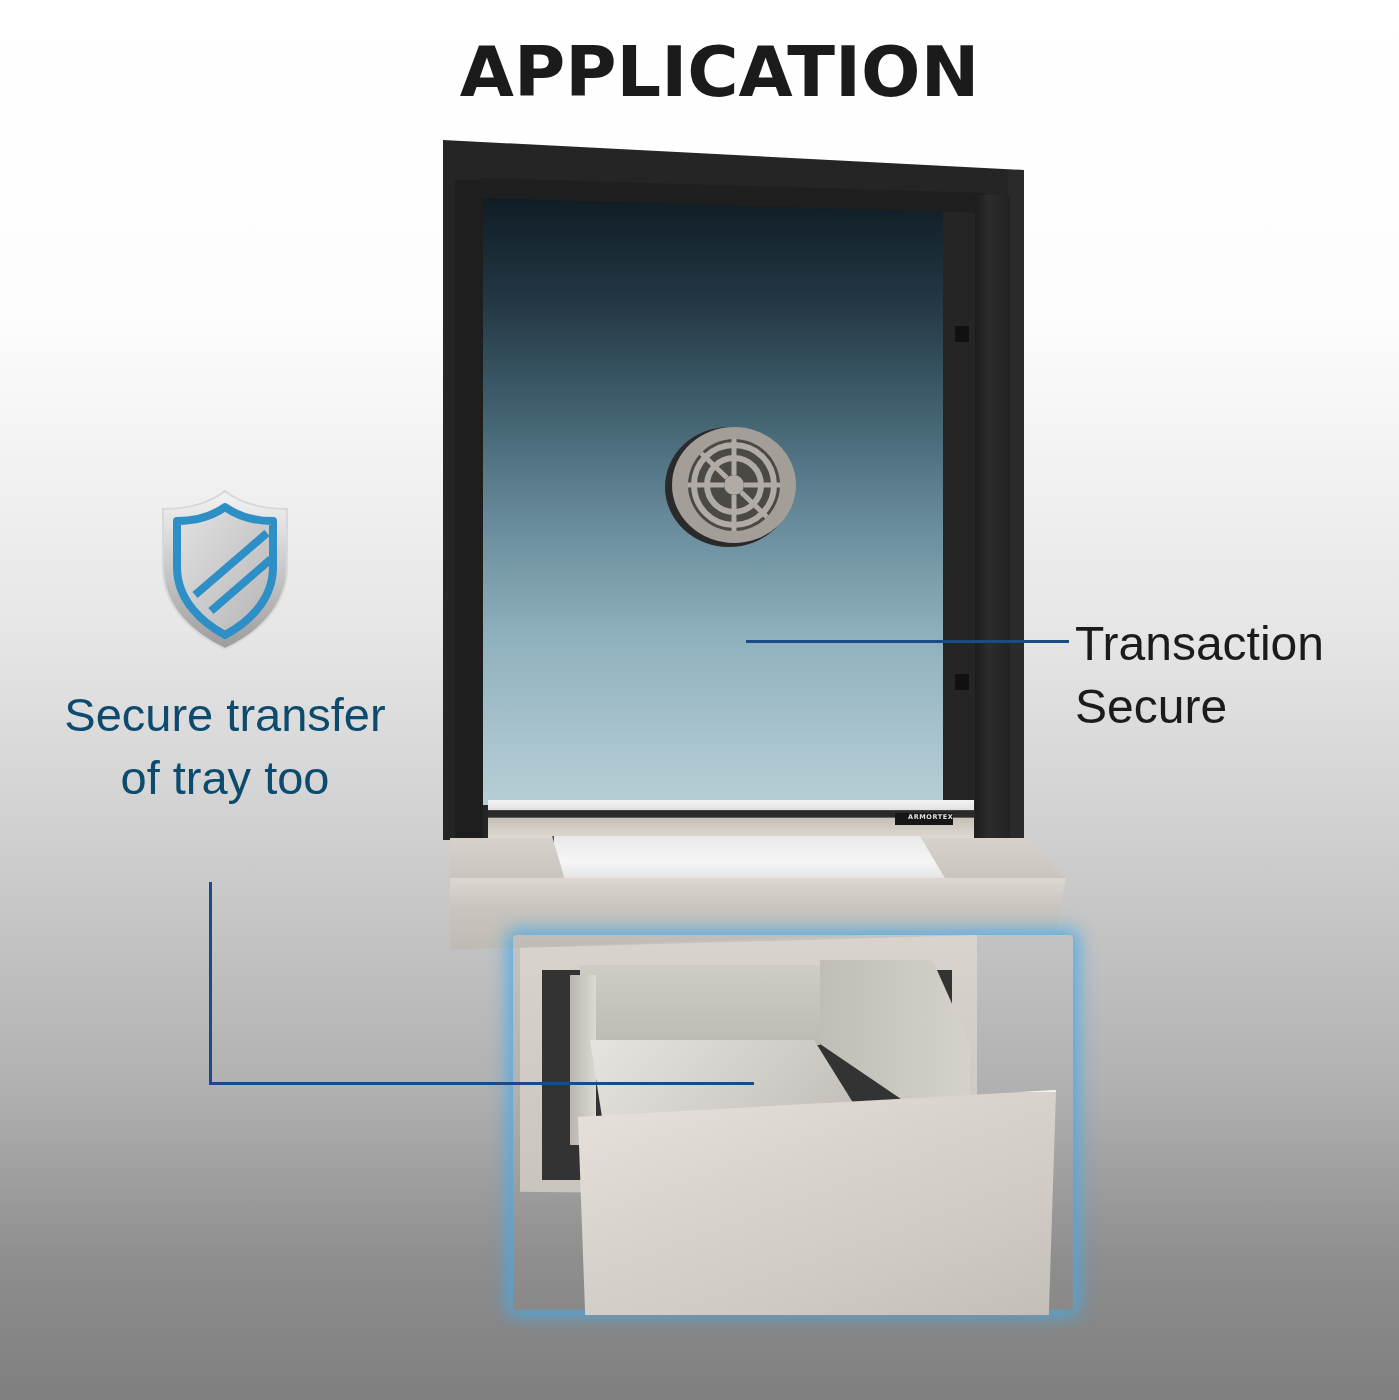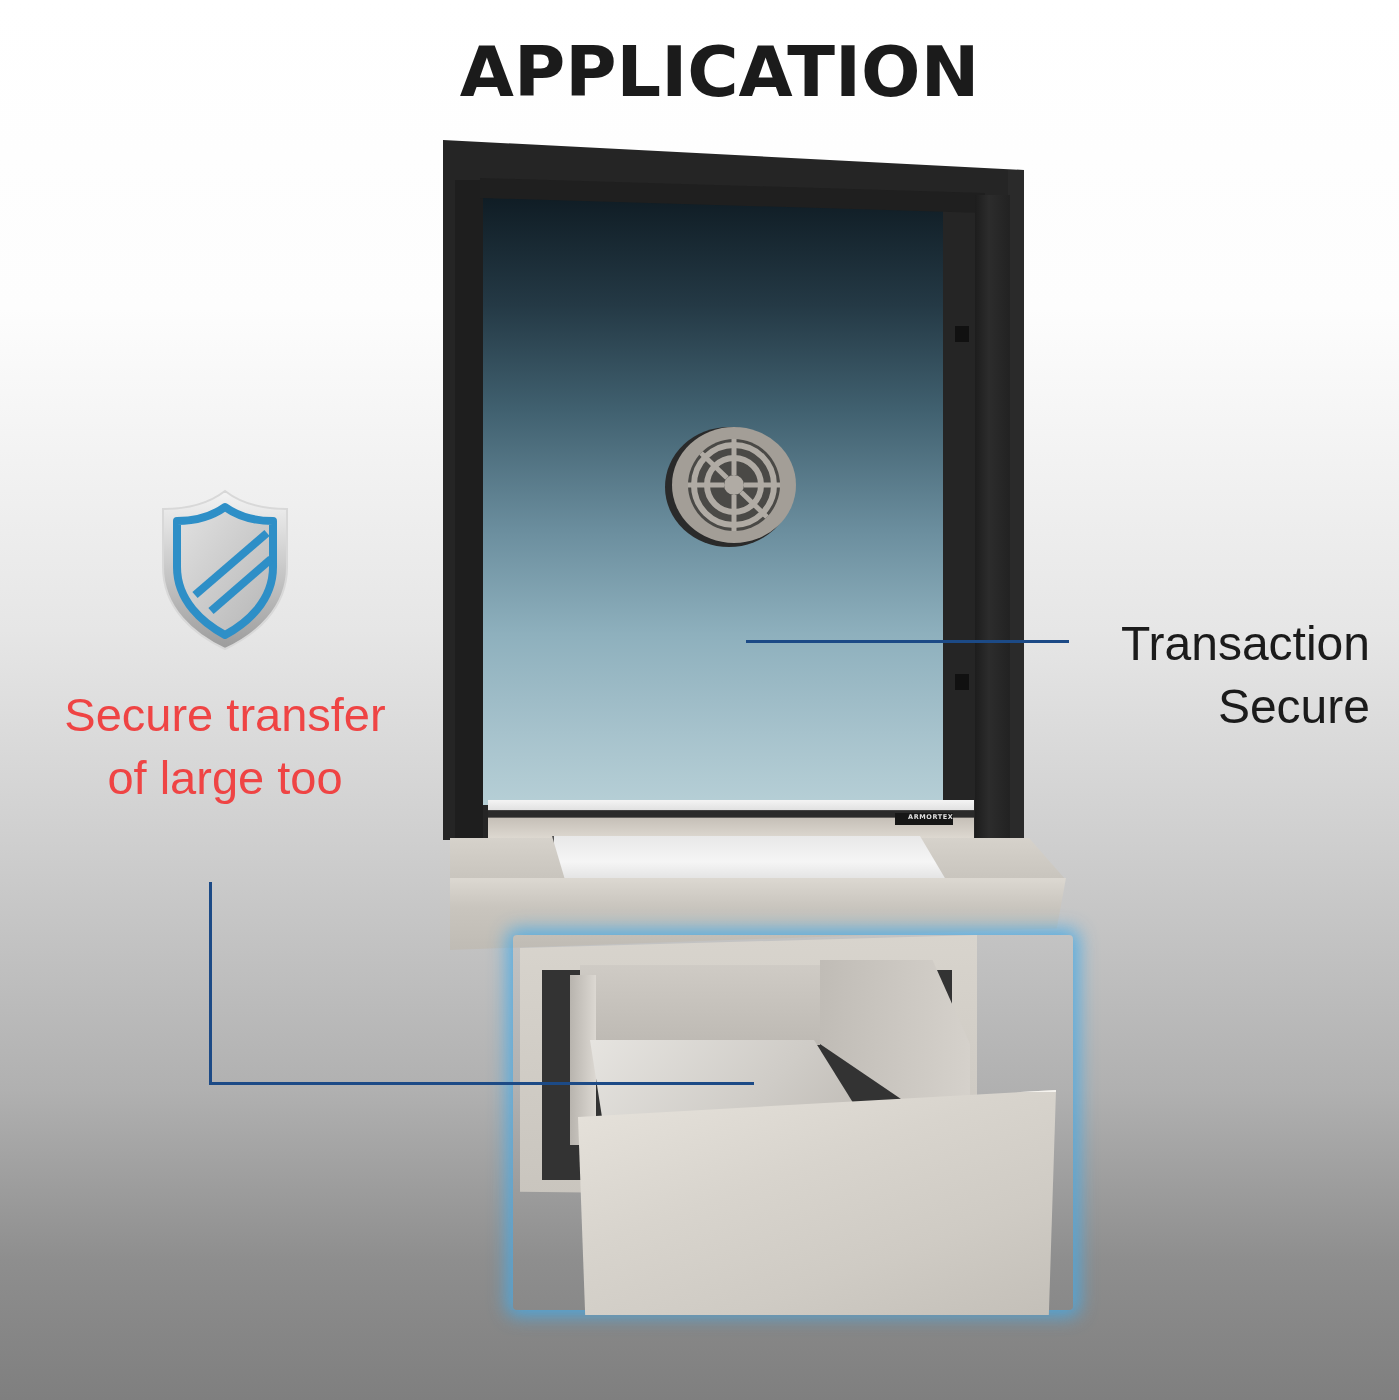--- a/index.html
+++ b/index.html
@@ -244,36 +244,36 @@
     .line {
       position: absolute;
       background: #1c4a86;
     }
 
     .label-right {
       position: absolute;
       left: 1075px;
       top: 612px;
       width: 295px;
-      text-align: right;
+      text-align: left;
       font-family: "Liberation Sans", sans-serif;
       font-size: 48px;
       line-height: 63px;
       color: #1b1b1b;
     }
     .label-left {
       position: absolute;
       left: 10px;
       top: 683px;
       width: 430px;
       text-align: center;
       font-family: "Liberation Sans", sans-serif;
       font-size: 47px;
       line-height: 63px;
-      color: #ef4444;
+      color: #0c4a6e;
     }
     .label-left span, .label-right span { display: block; }
   </style>
 </head>
 <body>
 
 <div class="title">APPLICATION</div>
 
 <div>
   <div class="frame"></div>
@@ -340,14 +340,14 @@
 <div class="line" style="left:746px;top:640px;width:323px;height:3px;"></div>
 <div class="line" style="left:209px;top:882px;width:3px;height:203px;"></div>
 <div class="line" style="left:209px;top:1082px;width:545px;height:3px;"></div>
 
 <div class="label-right">
   <span>Transaction</span>
   <span>Secure</span>
 </div>
 <div class="label-left">
   <span>Secure transfer</span>
-  <span>of large too</span>
+  <span>of tray too</span>
 </div>
 
 </body></html>

